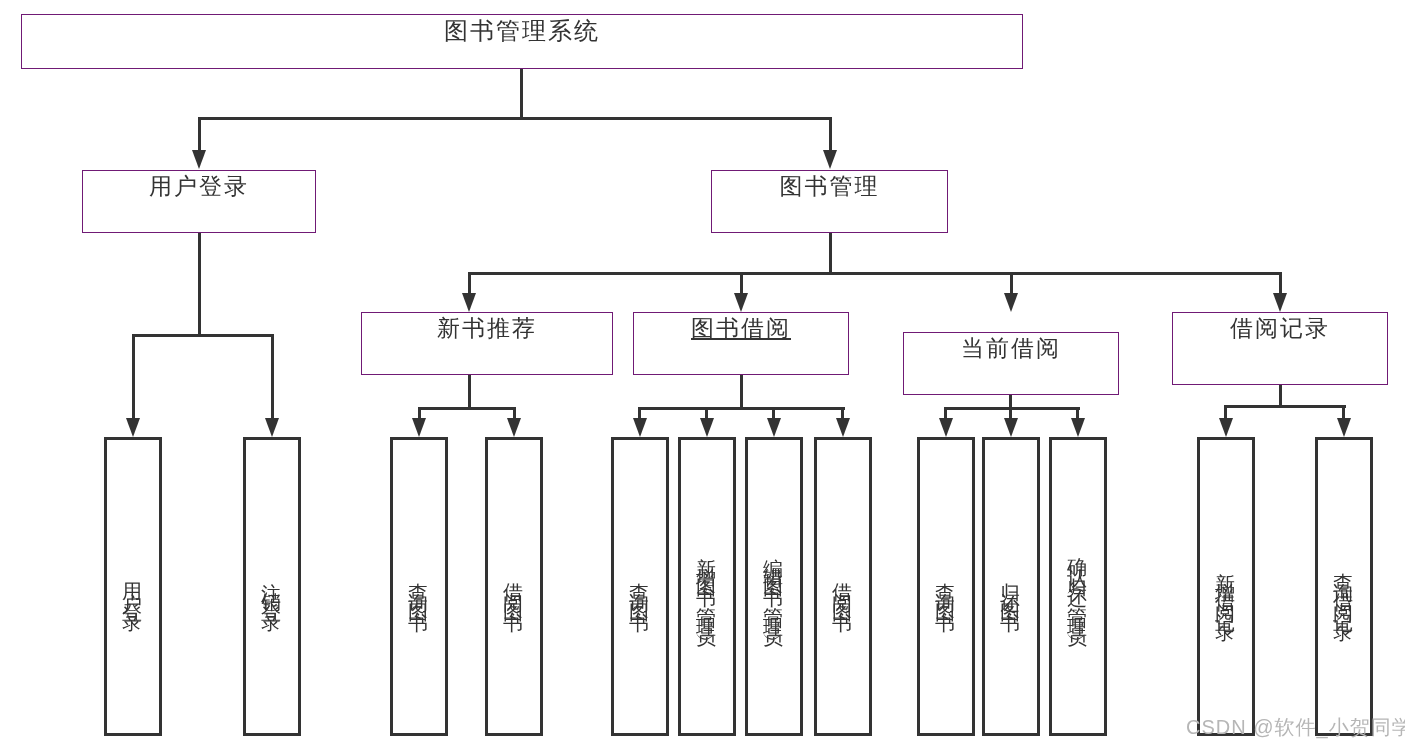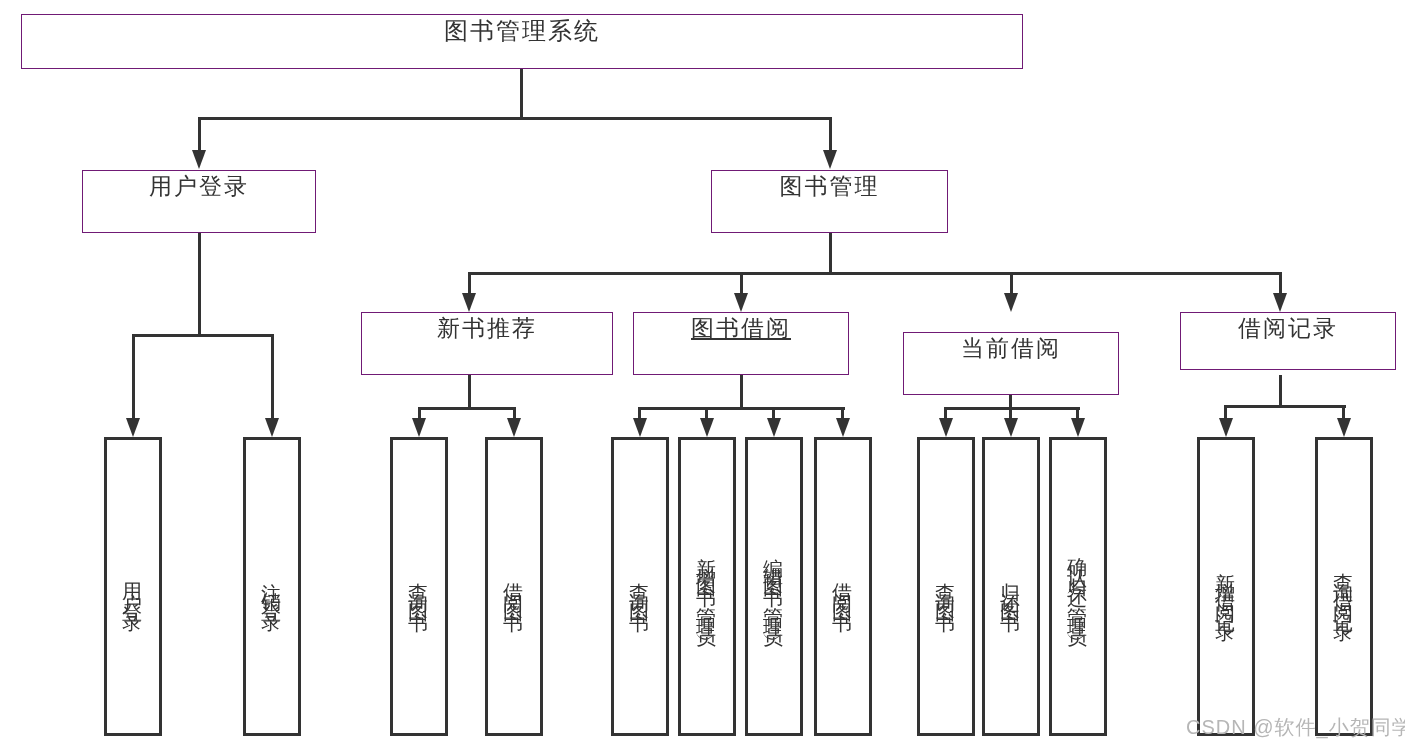--- a/index.html
+++ b/index.html
@@ -80,21 +80,21 @@
 
   <div class="hbox" style="left:361px;top:312px;width:252px;height:63px;">
     <span>新书推荐</span>
   </div>
   <div class="hbox" style="left:633px;top:312px;width:216px;height:63px;text-decoration:underline;">
     <span>图书借阅</span>
   </div>
   <div class="hbox" style="left:903px;top:332px;width:216px;height:63px;">
     <span>当前借阅</span>
   </div>
-  <div class="hbox" style="left:1172px;top:312px;width:216px;height:58px;margin-left:8px;">
+  <div class="hbox" style="left:1172px;top:312px;width:216px;height:73px;">
     <span>借阅记录</span>
   </div>
 
   <div class="vline" style="left:468px;top:375px;height:32px;"></div>
   <div class="hline" style="left:418px;top:407px;width:98px;"></div>
   <div class="vline" style="left:418px;top:410px;height:8px;"></div>
   <div class="arrow" style="left:412px;top:418px;"></div>
   <div class="vline" style="left:513px;top:410px;height:8px;"></div>
   <div class="arrow" style="left:507px;top:418px;"></div>
 

